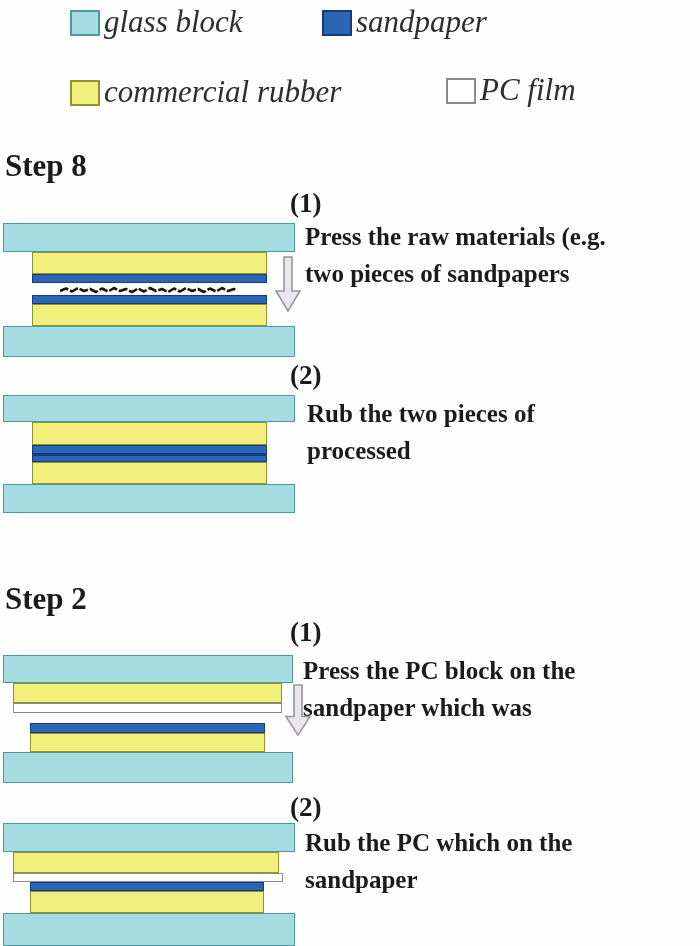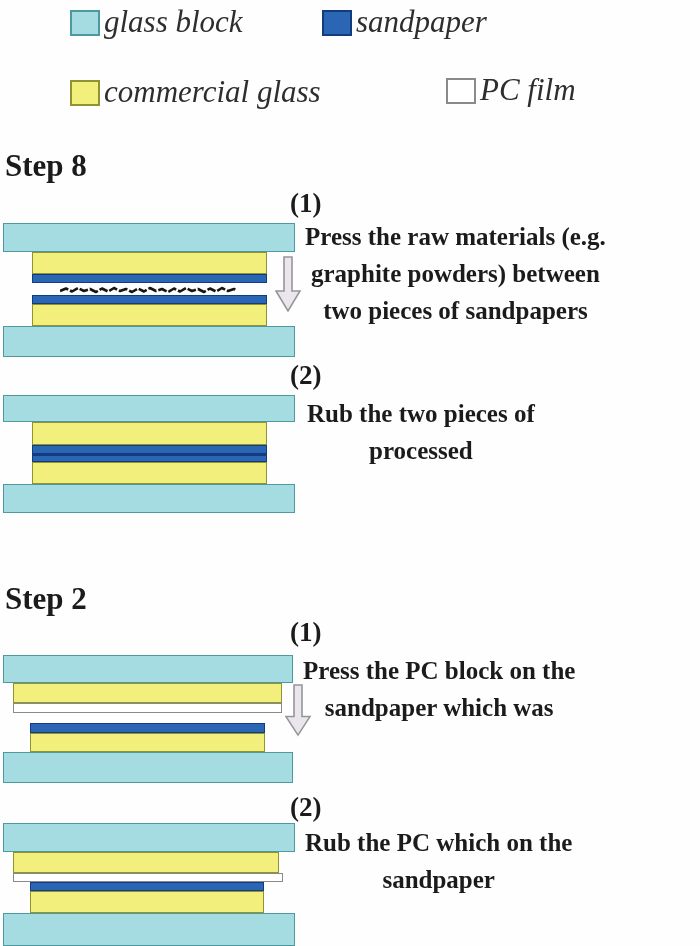--- a/index.html
+++ b/index.html
@@ -12,21 +12,21 @@
   .swatch{width:26px;height:22px;border:2px solid #777;margin-top:6px;margin-right:4px;flex:0 0 auto;}
   .swatch.glass{background:var(--glass-block);border-color:var(--glass-border);}
   .swatch.sand{background:var(--sandpaper);border-color:var(--sandpaper-border);}
   .swatch.rubber{background:var(--rubber);border-color:var(--rubber-border);}
   .swatch.pc{background:var(--pc-film);border-color:var(--pc-film-border);}
   .legend-label{font-style:italic;font-size:31px;line-height:36px;color:#2e2e2e;white-space:nowrap;}
   
   .step-title{position:absolute;font-weight:bold;font-size:31px;white-space:nowrap;}
   .sub-number{position:absolute;font-weight:bold;font-size:27px;white-space:nowrap;}
   .sub-text{position:absolute;font-weight:bold;font-size:25px;}
-  .sub-text div{line-height:37px;white-space:nowrap;text-align:center;}
+  .sub-text div{line-height:37px;white-space:nowrap;}
   
   .diagram{position:absolute;}
   .layer{position:absolute;box-sizing:border-box;}
   .layer.glass{background:var(--glass-block);border:1px solid var(--glass-border);}
   .layer.rubber{background:var(--rubber);border:1px solid var(--rubber-border);}
   .layer.sand{background:var(--sandpaper);border:1px solid var(--sandpaper-border);}
   .layer.pc{background:var(--pc-film);border:1px solid var(--pc-film-border);}
   .band-mid{position:absolute;left:0;right:0;top:7px;height:3px;background:var(--sandpaper-border);}
   .arrow-icon{position:absolute;}
   .powder{position:absolute;}
@@ -39,33 +39,32 @@
   <div class="legend-item" style="left:70px;top:4px;">
     <span class="swatch glass"></span>
     <span class="legend-label">glass block</span>
   </div>
   <div class="legend-item" style="left:322px;top:4px;">
     <span class="swatch sand"></span>
     <span class="legend-label">sandpaper</span>
   </div>
   <div class="legend-item" style="left:70px;top:74px;">
     <span class="swatch rubber"></span>
-    <span class="legend-label">commercial glass</span>
+    <span class="legend-label">commercial rubber</span>
   </div>
   <div class="legend-item" style="left:446px;top:72px;">
     <span class="swatch pc"></span>
     <span class="legend-label">PC film</span>
   </div>
 
   <div class="step-title" style="left:5px;top:148px;">Step 8</div>
 
   <div class="sub-number" style="left:290px;top:188px;">(1)</div>
   <div class="sub-text" style="left:305px;top:218px;">
     <div>Press the raw materials (e.g.</div>
-    <div>graphite powders) between</div>
     <div>two pieces of sandpapers</div>
   </div>
 
   <div class="diagram" style="left:3px;top:223px;width:292px;height:134px;">
     <div class="layer glass" style="left:0;top:0;width:292px;height:29px;"></div>
     <div class="layer rubber" style="left:29px;top:29px;width:235px;height:22px;"></div>
     <div class="layer sand" style="left:29px;top:51px;width:235px;height:9px;"></div>
     <svg class="powder" style="left:57px;top:63px;" width="177" height="9" viewBox="0 0 177 9">
       <path d="M0,5 L6,2.5 L12,5.5 L18,2 L24,5 L30,3 L36,6 L42,2.5 L48,5.5 L54,2 L60,5 L66,3 L72,6 L78,2.5 L84,5.5 L90,2 L96,5 L102,3 L108,6 L114,2.5 L120,5.5 L126,2 L132,5 L138,3 L144,6 L150,2.5 L156,5.5 L162,2 L168,5 L174,3 L177,4.5" fill="none" stroke="var(--powder)" stroke-width="2.6" stroke-linejoin="round" stroke-dasharray="9 2"></path>
     </svg>

